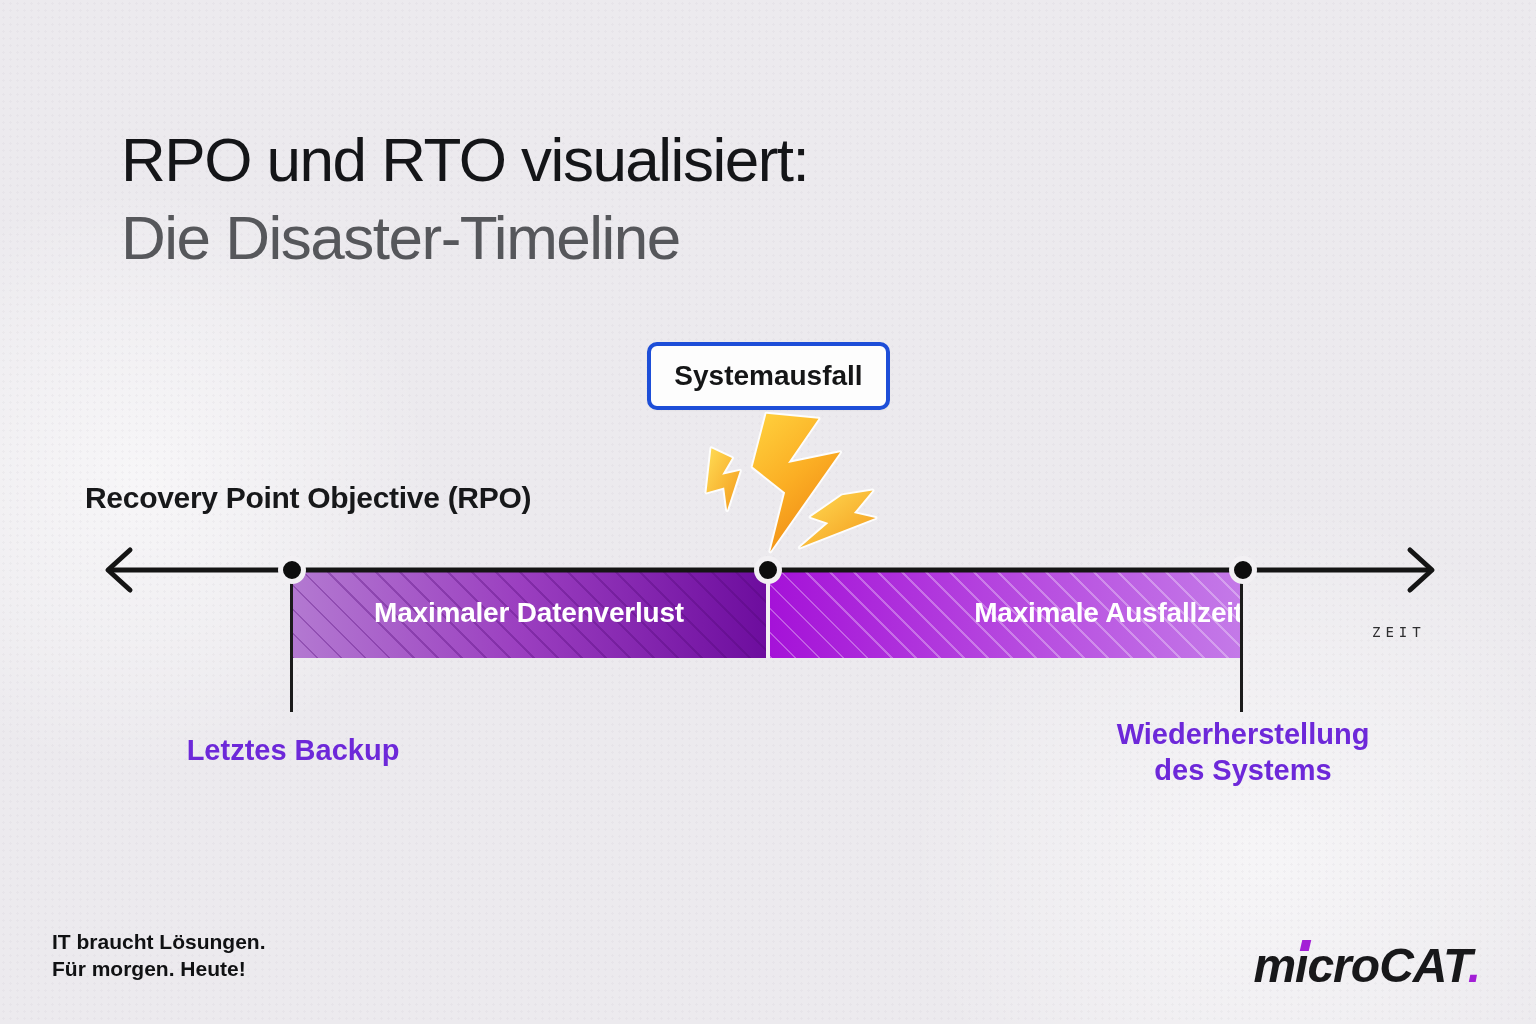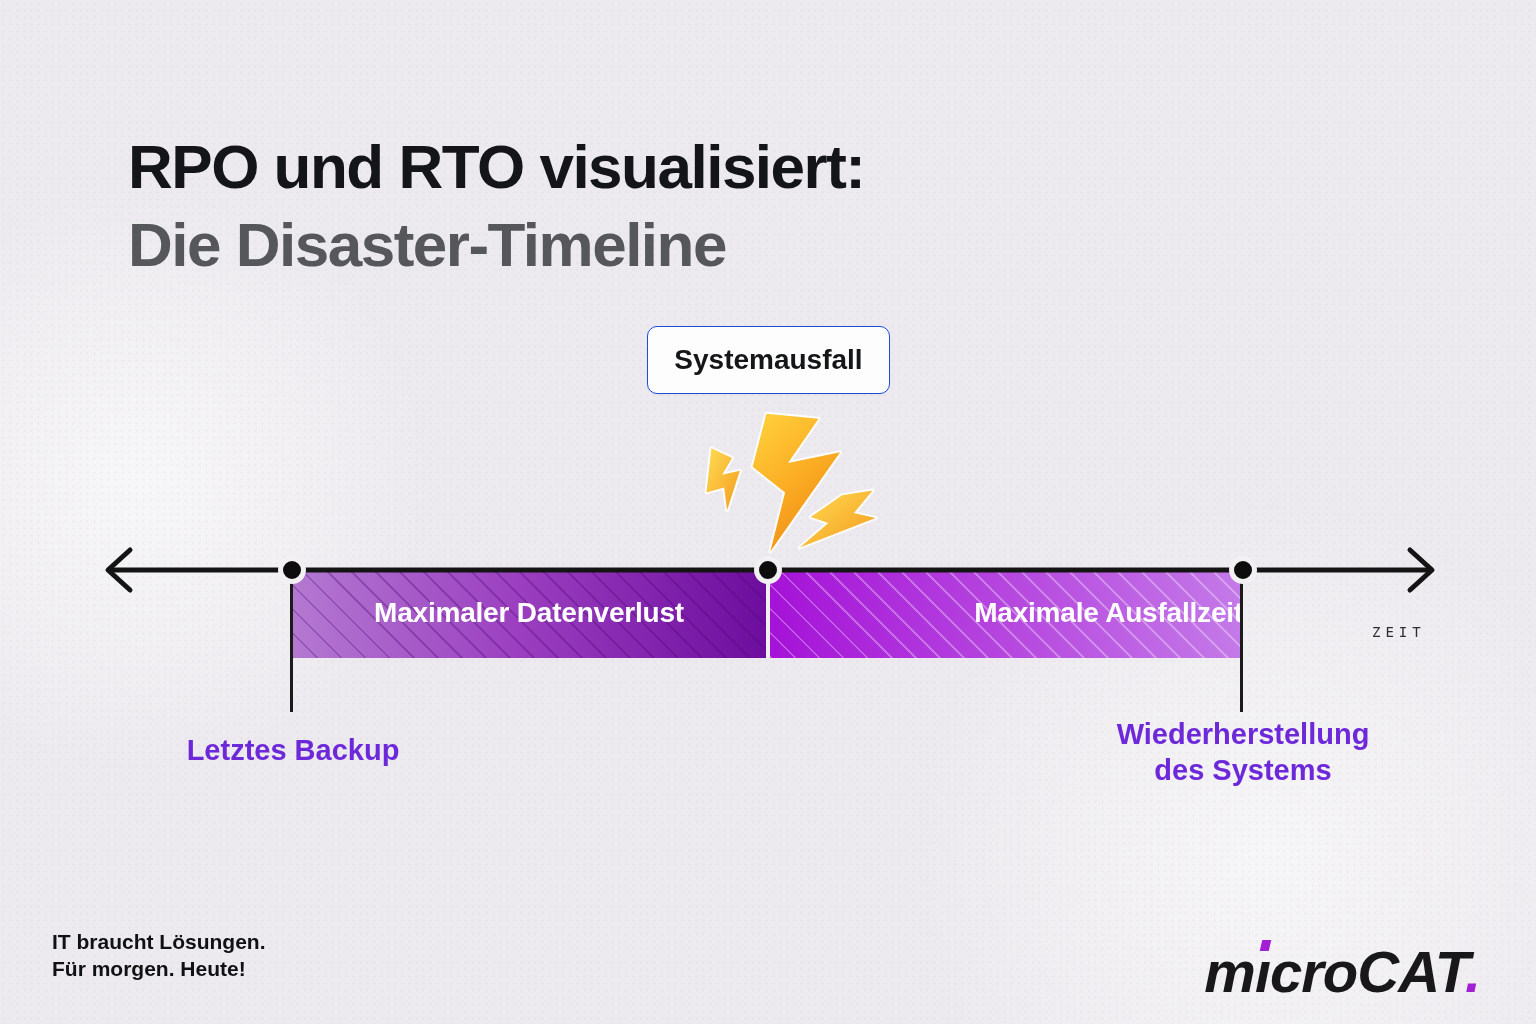--- a/index.html
+++ b/index.html
@@ -11,27 +11,27 @@
   }
   .bg-blob { position: absolute; border-radius: 50%; pointer-events: none; }
   .blob-tl { left: -180px; top: 160px; width: 640px; height: 640px;
     background: radial-gradient(circle, rgba(255,255,255,0.6) 0%, rgba(255,255,255,0) 65%); }
   .blob-br { right: -120px; bottom: -220px; width: 780px; height: 780px;
     background: radial-gradient(circle, rgba(255,255,255,0.55) 0%, rgba(255,255,255,0) 65%); }
   .texture { position: absolute; inset: 0; pointer-events: none;
     background-image: radial-gradient(rgba(70,50,90,0.035) 1.2px, transparent 1.2px);
     background-size: 7px 7px; }
 
-  .title-line1, .title-line2 { position: absolute; left: 112px; margin: 16px;
-    font-size: 62px; font-weight: 700; letter-spacing: -1.5px; line-height: 1; }
+  .title-line1, .title-line2 { position: absolute; left: 112px; margin: 9px;
+    font-size: 62px; font-weight: 400; letter-spacing: -1.5px; line-height: 1; }
   .title-line1 { top: 120px; color: #141518; }
   .title-line2 { top: 198px; color: #56575b; }
 
-  .incident-box { position: absolute; left: 647px; top: 326px; width: 243px; height: 68px;
-    background: #fdfdfd; border: 1px solid #1d4ed8; border-radius: 10px;
+  .incident-box { position: absolute; left: 647px; top: 342px; width: 243px; height: 68px;
+    background: #fdfdfd; border: 4px solid #1d4ed8; border-radius: 10px;
     box-sizing: border-box; display: flex; align-items: center; justify-content: center;
     box-shadow: 0 1px 2px rgba(0,0,0,0.04); }
   .incident-box span { font-size: 28px; font-weight: 600; color: #151617; }
 
   .bolt { position: absolute; left: 690px; top: 402px; width: 200px; height: 172px; }
 
   .obj-label { position: absolute; top: 481px; font-size: 30px; font-weight: 600;
     letter-spacing: -0.3px; color: #17181a; white-space: nowrap; }
   .obj-left { left: 85px; }
   .obj-right { left: 1037px; }
@@ -69,21 +69,21 @@
     letter-spacing: 5px; color: #2e2e30; }
 
   .marker-label { position: absolute; font-size: 29px; font-weight: 600; color: #6d28d9;
     text-align: center; transform: translateX(-50%); line-height: 36px; white-space: nowrap; }
   .marker-backup { left: 293px; top: 732px; }
   .marker-recovery { left: 1243px; top: 716px; }
 
   .tagline { position: absolute; left: 52px; top: 928px; font-size: 21px; font-weight: 600;
     color: #101113; line-height: 27px; }
 
-  .logo { position: absolute; right: 56px; top: 938px; font-size: 58px; font-weight: 700;
+  .logo { position: absolute; right: 56px; top: 938px; font-size: 48px; font-weight: 700;
     font-style: italic; letter-spacing: -1px; color: #18181a; white-space: nowrap; }
   .i-wrap { position: relative; display: inline-block; }
   .i-dot { position: absolute; left: 6px; top: 2px; width: 9px; height: 11px;
     background: #a31fd6; transform: skewX(-13deg); }
   .logo-dot { color: #a31fd6; }
 </style>
 </head>
 <body>
 
 <div class="canvas">
@@ -109,20 +109,21 @@
       <linearGradient id="gBolt2" x1="0" y1="0" x2="1" y2="1">
         <stop offset="0" stop-color="#FFDD55"></stop>
         <stop offset="1" stop-color="#F49A1C"></stop>
       </linearGradient>
     </defs>
     <polygon points="20,47 41,57 31,74 49,70 36,110 33,87 15,92" fill="url(#gBolt2)" stroke="#fdfdfd" stroke-width="4" stroke-linejoin="round" paint-order="stroke"></polygon>
     <polygon points="153,95 184,90 165,113 187,118 110,148 139,123 121,117" fill="url(#gBolt2)" stroke="#fdfdfd" stroke-width="4" stroke-linejoin="round" paint-order="stroke"></polygon>
     <polygon points="76,12 129,17 98,62 151,51 80,152 95,92 62,66" fill="url(#gBolt)" stroke="#fdfdfd" stroke-width="4" stroke-linejoin="round" paint-order="stroke"></polygon>
   </svg>
 
+  <div class="obj-label obj-left">Recovery Point Objective (RPO)</div>
 
   <div class="vline vline-left"></div>
   <div class="vline vline-right"></div>
 
   <div class="bar bar-left">
     <span class="bar-label">Maximaler Datenverlust</span>
   </div>
   <div class="bar bar-right">
     <span class="bar-label">Maximale Ausfallzeit</span>
   </div>

